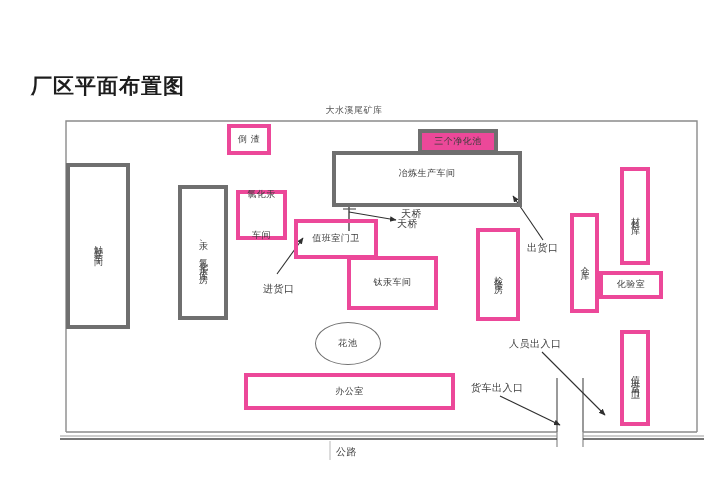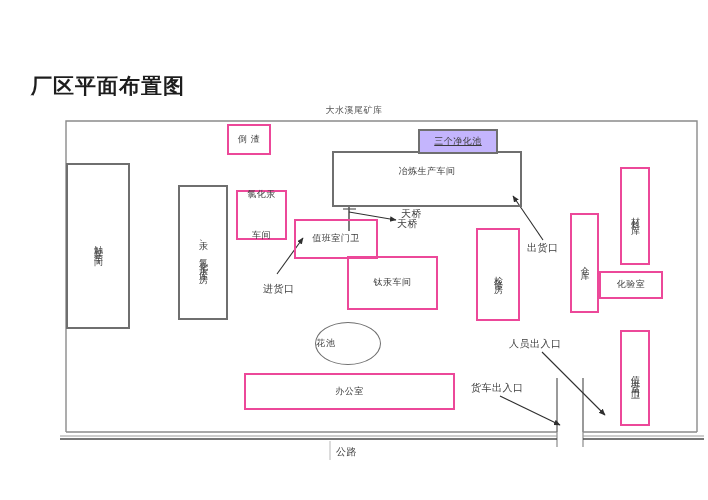--- a/index.html
+++ b/index.html
@@ -42,21 +42,21 @@
     width: 708px;
     text-align: center;
     font-size: 9px;
     color: #555555;
     letter-spacing: 0.5px;
   }
 
   
   .room {
     position: absolute;
-    border: 2px solid #ec4899;
+    border: 4px solid #ec4899;
     background: transparent;
     box-sizing: border-box;
     display: flex;
     align-items: center;
     justify-content: center;
     text-align: center;
     font-size: 9px;
     color: #3c3c3c;
     line-height: 1.45;
     letter-spacing: 0.5px;
@@ -70,20 +70,21 @@
     letter-spacing: 4px;
   }
 
   .ellipse {
     position: absolute;
     border: 1px solid #6f6f6f;
     border-radius: 50%;
     box-sizing: border-box;
     display: flex;
     align-items: center;
+    justify-content: center;
     font-size: 9px;
     color: #3c3c3c;
     letter-spacing: 1px;
   }
 
   
   .anno {
     position: absolute;
     font-size: 10px;
     color: #3c3c3c;
@@ -166,21 +167,21 @@
   </div>
 
   <div class="room" style="left:294px; top:219px; width:84px; height:40px;">
     <span>值班室门卫</span>
   </div>
 
   <div class="room thick" style="left:332px; top:151px; width:190px; height:56px;">
     <span style="position:absolute; top:12px;">冶炼生产车间</span>
   </div>
 
-  <div class="room thick" style="left:418px; top:129px; width:80px; height:25px; background:#c4b5fd;text-decoration:underline;">
+  <div class="room thick" style="left:418px; top:129px; width:80px; height:25px; background:#ec4899;">
     <span>三个净化池</span>
   </div>
 
   <div class="room" style="left:347px; top:256px; width:91px; height:54px;">
     <span>钛汞车间</span>
   </div>
 
   <div class="room vert" style="left:476px; top:228px; width:44px; height:93px;">
     <span>检修房</span>
   </div>

